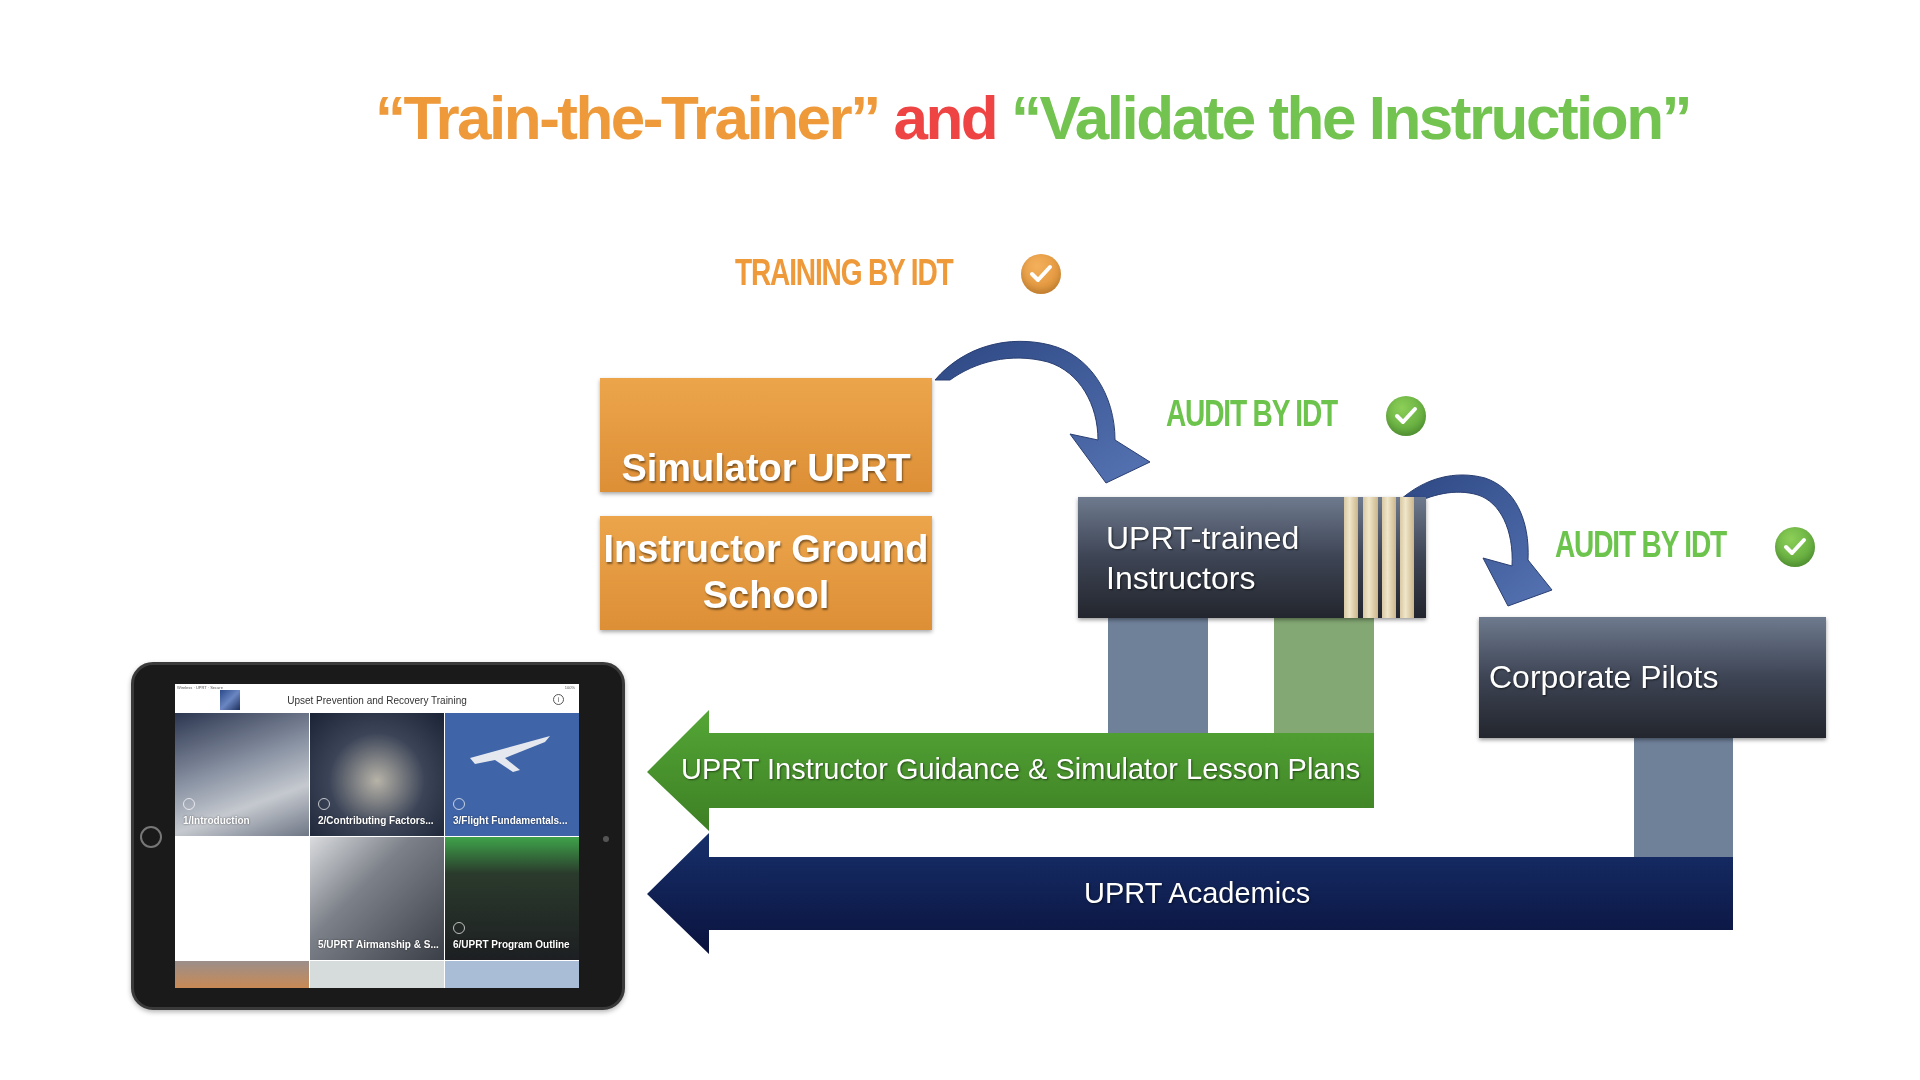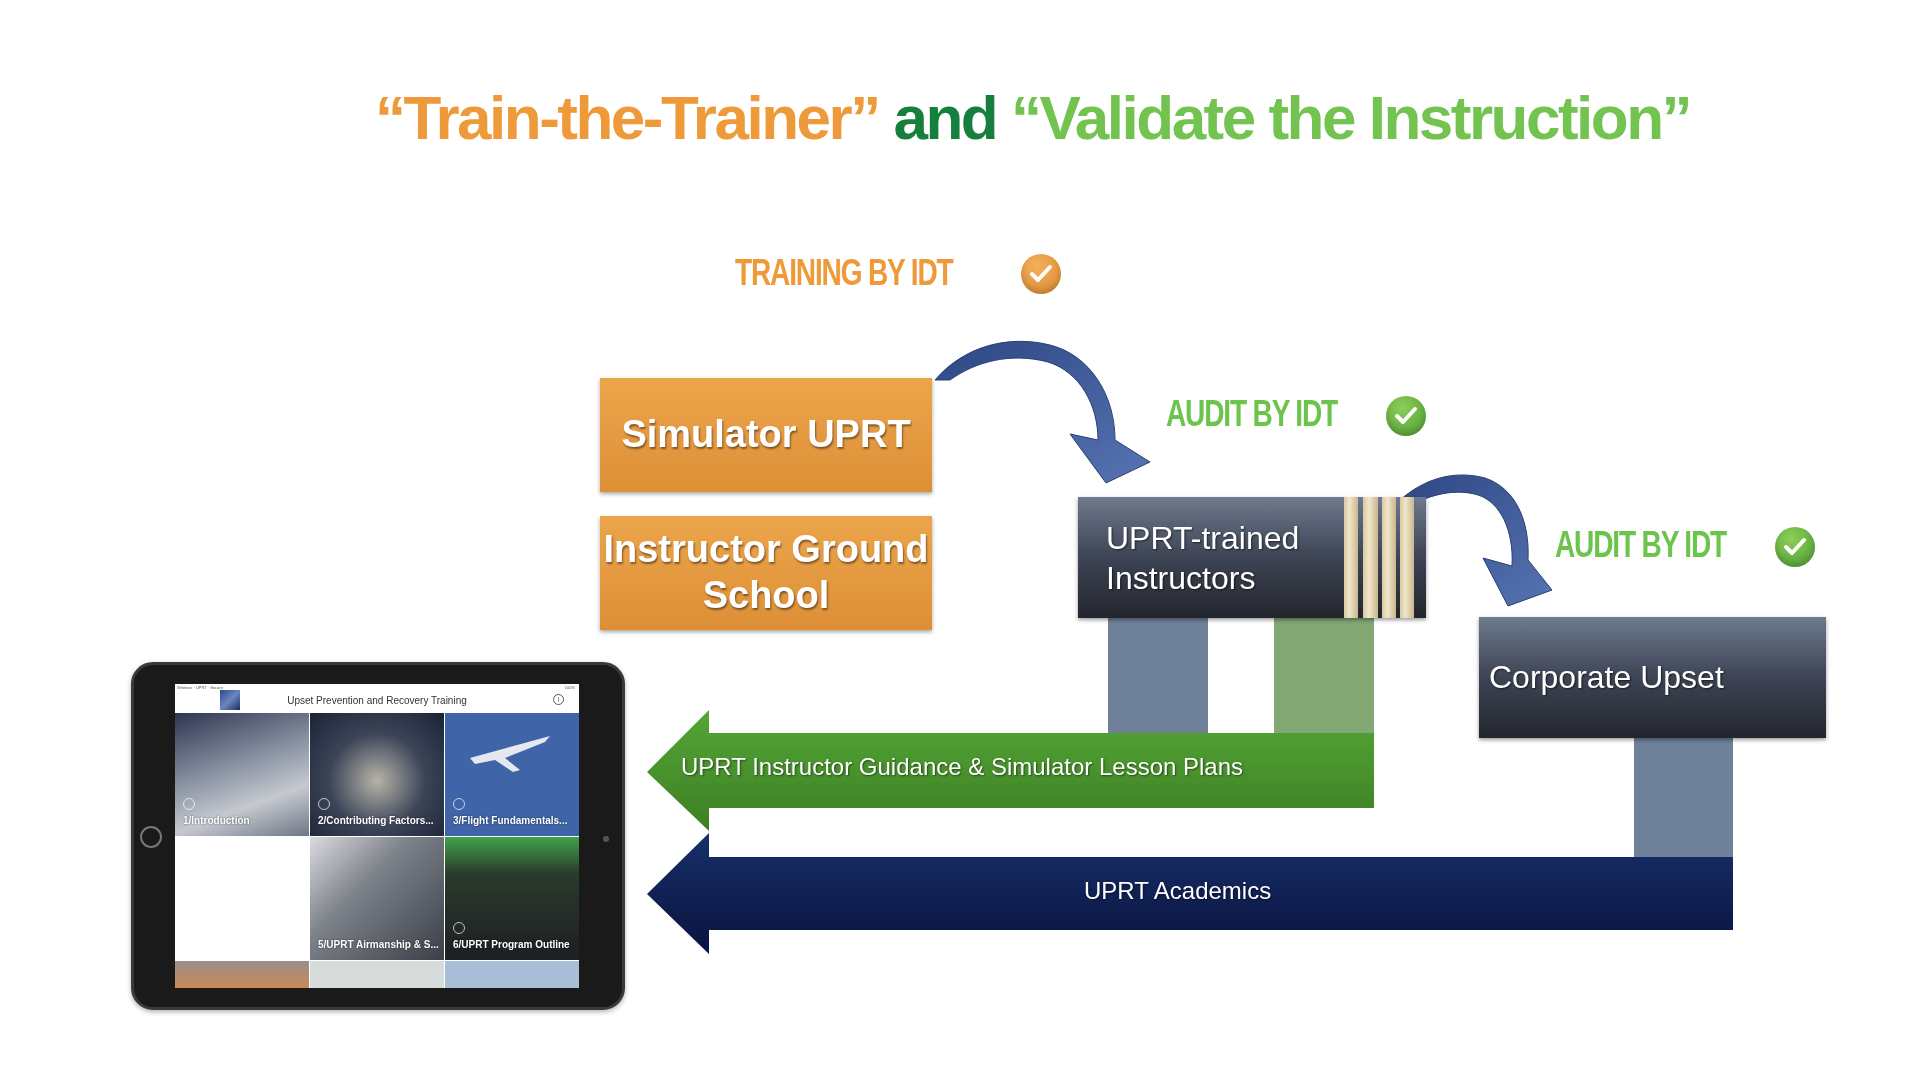--- a/index.html
+++ b/index.html
@@ -1,38 +1,38 @@
 <!DOCTYPE html>
 <html><head>
 <meta charset="utf-8">
 <style>
   html, body { margin:0; padding:0; }
   body { width:1920px; height:1080px; background:#ffffff; position:relative; overflow:hidden; font-family:"Liberation Sans", sans-serif; }
   .abs { position:absolute; }
 
   .title { left:0; width:1920px; top:82px; text-align:center; font-size:62px; font-weight:700; letter-spacing:-2.5px; padding-left:145px; box-sizing:border-box; white-space:nowrap; }
   .t-orange { color:#ef9a3a; }
-  .t-dark { color:#15803d;text-align:center; }
+  .t-dark { color:#ef4444;text-align:center; }
   .t-green { color:#72c34f; }
 
   .label { font-family:"Liberation Sans", sans-serif; font-weight:700; font-size:36px; letter-spacing:-1.5px; transform:scaleX(0.78); transform-origin:left center; white-space:nowrap; }
   .label.orange { color:#ef9a3a; }
   .label.green { color:#6cc44c; }
 
   .check { width:40px; height:40px; border-radius:50%; display:flex; align-items:center; justify-content:center; box-shadow: inset 0 -4px 6px rgba(0,0,0,0.15); }
   .check.orange { background:radial-gradient(circle at 40% 30%, #f4b05c, #d98a2e); }
   .check.green { background:radial-gradient(circle at 40% 30%, #8ccf58, #4f9a31); }
 
   .orange-box { background:linear-gradient(#eca54b, #dd8f36); color:#fff; font-weight:700; text-align:center; display:flex; align-items:center; justify-content:center; box-shadow:0 2px 4px rgba(0,0,0,0.35); text-shadow:1px 2px 2px rgba(0,0,0,0.45); line-height:1.2; }
 
   .dark-box { background:linear-gradient(#6e7a8e, #3d4454 50%, #23262d); color:#fff; box-shadow:0 2px 4px rgba(0,0,0,0.4); display:flex; align-items:center; text-shadow:1px 1px 2px rgba(0,0,0,0.6); }
 
   .stripe { background:linear-gradient(90deg,#d9c9a4,#f0e6c9 40%,#cbb68b); }
 
-  .arrow-text { color:#fff; text-shadow:1px 1px 2px rgba(0,0,0,0.5); font-size:24px; white-space:nowrap; }
+  .arrow-text { color:#fff; text-shadow:1px 1px 2px rgba(0,0,0,0.5); font-size:29px; white-space:nowrap; }
 
   .tablet { left:131px; top:662px; width:494px; height:348px; background:#1a1a1a; border-radius:22px; border:3px solid #3a3a3a; box-sizing:border-box; box-shadow:0 2px 5px rgba(0,0,0,0.3); }
   .home-btn { left:140px; top:826px; width:22px; height:22px; border-radius:50%; border:2px solid #777; box-sizing:border-box; }
   .camera { left:603px; top:836px; width:6px; height:6px; border-radius:50%; background:#555; }
   .screen { left:175px; top:684px; width:404px; height:304px; background:#fff; overflow:hidden; }
   .status { left:0; top:0; width:404px; height:8px; font-size:4px; color:#555; }
   .app-header { left:0; top:6px; width:404px; height:24px; background:#fff; }
   .app-logo { left:45px; top:0; width:20px; height:20px; background:linear-gradient(135deg,#2b4a8a,#6a86c2,#1d2f5c); }
   .app-title { left:0; width:404px; top:5px; text-align:center; font-size:10px; color:#333; }
   .info-icon { left:378px; top:4px; width:9px; height:9px; border:1px solid #555; border-radius:50%; font-size:7px; line-height:9px; text-align:center; color:#555; }
@@ -76,21 +76,21 @@
       <stop offset="0" stop-color="#2d4883"></stop>
       <stop offset="1" stop-color="#5673b3"></stop>
     </linearGradient>
   </defs>
 
   <path d="M935 380 C 965 345, 1010 335, 1050 345 C 1090 355, 1115 395, 1115 440 L 1150 462 L 1106 483 L 1070 434 L 1098 440 C 1098 405, 1080 372, 1048 362 C 1010 352, 975 362, 950 380 Z" fill="url(#cb)" stroke="#2a3f72" stroke-width="1"></path>
 
   <path d="M1400 500 C 1425 478, 1455 470, 1485 478 C 1515 488, 1530 520, 1528 560 L 1552 590 L 1508 606 L 1483 558 L 1512 566 C 1514 530, 1500 502, 1478 495 C 1455 488, 1430 495, 1412 505 Z" fill="url(#cb)" stroke="#2a3f72" stroke-width="1"></path>
 </svg>
 
-<div class="abs orange-box" style="left:600px; top:378px; width:332px; height:114px; font-size:38px;">
+<div class="abs orange-box" style="left:600px; top:378px; width:332px; height:114px; font-size:38px;align-items:flex-end;">
   <span>Simulator UPRT</span>
 </div>
 <div class="abs orange-box" style="left:600px; top:516px; width:332px; height:114px; font-size:38px; flex-direction:column;">
   <span>Instructor Ground</span>
   <span>School</span>
 </div>
 
 <div class="abs" style="left:1108px; top:610px; width:100px; height:130px; background:#6f8099;"></div>
 <div class="abs" style="left:1274px; top:610px; width:100px; height:125px; background:#84a873;"></div>
 <div class="abs" style="left:1634px; top:730px; width:99px; height:130px; background:#6f8099;"></div>
@@ -101,21 +101,21 @@
     <div>Instructors</div>
   </div>
 </div>
 
 <div class="abs stripe" style="left:1344px; top:497px; width:14px; height:121px;"></div>
 <div class="abs stripe" style="left:1363px; top:497px; width:15px; height:121px;"></div>
 <div class="abs stripe" style="left:1382px; top:497px; width:14px; height:121px;"></div>
 <div class="abs stripe" style="left:1400px; top:497px; width:14px; height:121px;"></div>
 
 <div class="abs dark-box" style="left:1479px; top:617px; width:347px; height:121px; padding-left:10px; box-sizing:border-box; font-size:32px;">
-  <span>Corporate Upset</span>
+  <span>Corporate Pilots</span>
 </div>
 
 <svg class="abs" style="left:640px; top:705px;" width="740" height="130">
   <defs>
     <linearGradient id="ga" x1="0" y1="0" x2="0" y2="1">
       <stop offset="0" stop-color="#54a636"></stop>
       <stop offset="1" stop-color="#3d7f24"></stop>
     </linearGradient>
   </defs>
   <path d="M7 67 L69 5 L69 28 L734 28 L734 103 L69 103 L69 126 Z" fill="url(#ga)"></path>

